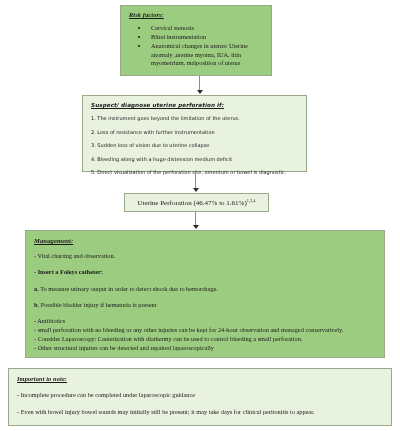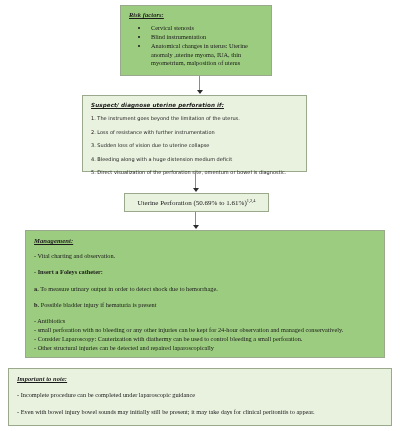--- a/index.html
+++ b/index.html
@@ -153,21 +153,21 @@
   <div class="item">4. Bleeding along with a huge distension medium deficit</div>
   <div class="item">5. Direct visualization of the perforation site, omentum or bowel is diagnostic.</div>
 </div>
 
 <div class="connector" id="conn-2">
   <div class="stem"></div>
   <div class="head"></div>
 </div>
 
 <div class="node fill-light" id="perforation-box">
-  <div class="ptext"><span>Uterine Perforation (50.69% to 1.61%)</span><sup>1,2,4</sup></div>
+  <div class="ptext"><span>Uterine Perforation (46.47% to 1.61%)</span><sup>1,2,4</sup></div>
 </div>
 
 <div class="connector" id="conn-3">
   <div class="stem"></div>
   <div class="head"></div>
 </div>
 
 <div class="node fill-dark" id="management-box">
   <div class="heading">Management:</div>
   <div class="mline">- Vital charting and observation.</div>

